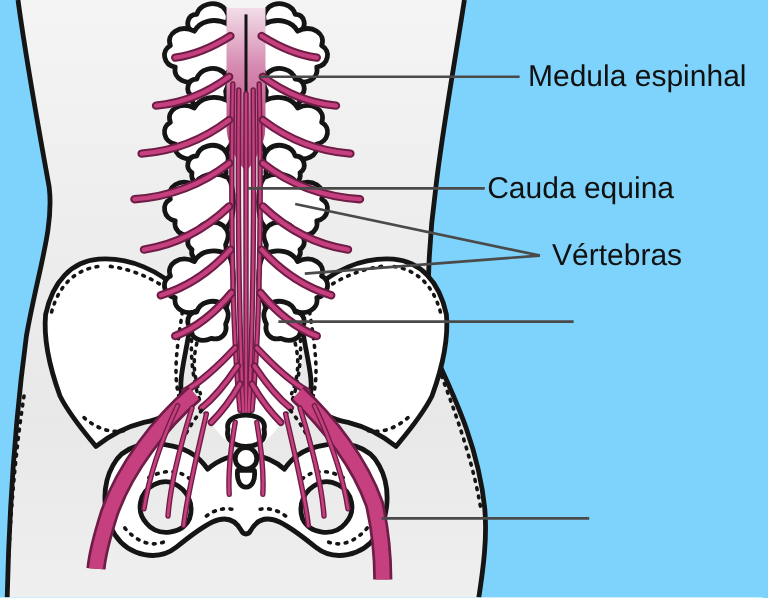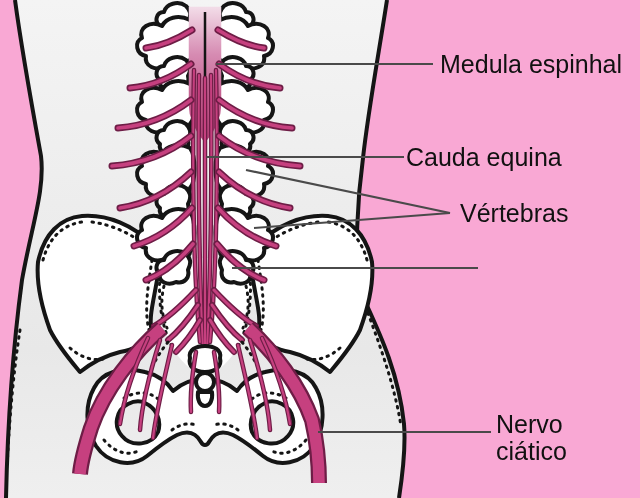--- a/index.html
+++ b/index.html
@@ -1,16 +1,16 @@
 <!DOCTYPE html>
 <html><head>
 <meta charset="utf-8">
 <style>
   html,body{margin:0;padding:0;background:#ffffff;}
-  .stage{position:relative;width:640px;height:498px;overflow:hidden;background:#f9a8d4;
+  .stage{position:relative;width:640px;height:498px;overflow:hidden;background:#7dd3fc;
          font-family:"Liberation Sans", sans-serif;}
   .stage svg{position:absolute;inset:0;display:block;}
   .lbl{position:absolute;color:#111111;font-size:25px;line-height:27px;
        white-space:pre-line;letter-spacing:0;}
 </style>
 </head>
 <body>
 
 <div class="stage">
 
@@ -224,16 +224,14 @@
     <path class="leader" d="M246,170 L450,213"></path>
     <path class="leader" d="M254,228 L450,213"></path>
     <path class="leader" d="M232,268 H478"></path>
     <path class="leader" d="M318,432 H491"></path>
   </g>
 </svg>
 
 <div class="lbl" style="left:440px;top:51px">Medula espinhal</div>
 <div class="lbl" style="left:460px;top:200px">Vértebras</div>
 <div class="lbl" style="left:406px;top:144px">Cauda equina</div>
-<div class="lbl" style="left:496px;top:411px">Nervo
-ciático</div>
 
 </div>
 
 </body></html>

